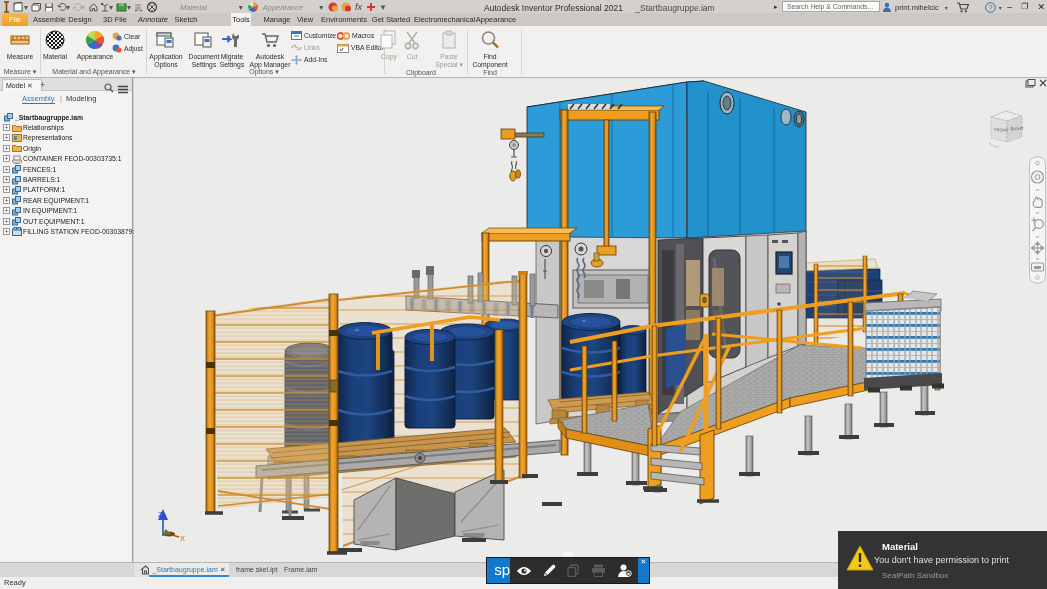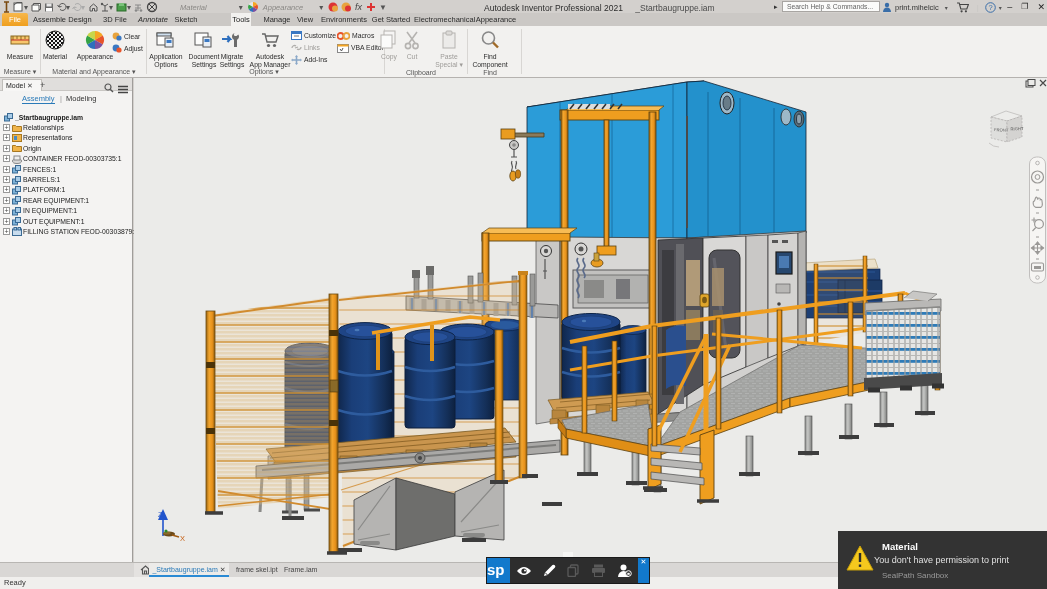--- a/index.html
+++ b/index.html
@@ -796,21 +796,21 @@
           <path d="M1 5 L5.5 1 L10 5 M2.5 4.2 V9 h6 V4.2 M4.5 9 V6 h2 v3" fill="none" stroke="#555" stroke-width="1.1"></path>
         </svg></div>
     <div style="position:absolute;left:149px;top:0px;width:80px;height:14px;background:#ecebe9;border-bottom:2px solid #2a8ad4;color:#2a7ab8;font-size:7px;line-height:13px;text-align:center;">_Startbaugruppe.iam <span style="color:#444;">✕</span></div>
     <div style="position:absolute;left:236px;top:3px;color:#444;font-size:7px;">frame skel.ipt</div>
     <div style="position:absolute;left:284px;top:3px;color:#444;font-size:7px;">Frame.iam</div>
   </div>
   <div id="statusbar">Ready</div>
   <div style="position:absolute;left:563px;top:552px;width:10px;height:6px;background:#f6f6f4;z-index:49;"></div>
 
   <div id="sptoolbar">
-    <div style="width:23px;height:25px;background:#1279cc;color:#fff;font-size:15px;text-align:left;line-height:23px;flex:none;font-weight:bold;">sp</div>
+    <div style="width:23px;height:25px;background:#1279cc;color:#fff;font-size:15px;text-align:right;line-height:23px;flex:none;">sp</div>
     <div style="flex:1;display:flex;align-items:center;justify-content:space-around;height:100%;">
       <svg width="16" height="10" viewBox="0 0 16 10">
           <path d="M1 5 Q8 -3 15 5 Q8 13 1 5 Z" fill="#fff"></path>
           <circle cx="8" cy="5" r="2.6" fill="#2d2d2d"></circle>
           <circle cx="9" cy="4.4" r="1" fill="#fff"></circle>
         </svg>
       <svg width="13" height="13" viewBox="0 0 13 13">
           <path d="M1 12 l1 -3.5 L9.5 1 a1.8 1.8 0 0 1 2.5 2.5 L4.5 11 Z" fill="#fff"></path>
           <path d="M2 8.5 l2.5 2.5" stroke="#2d2d2d"></path>
         </svg>

